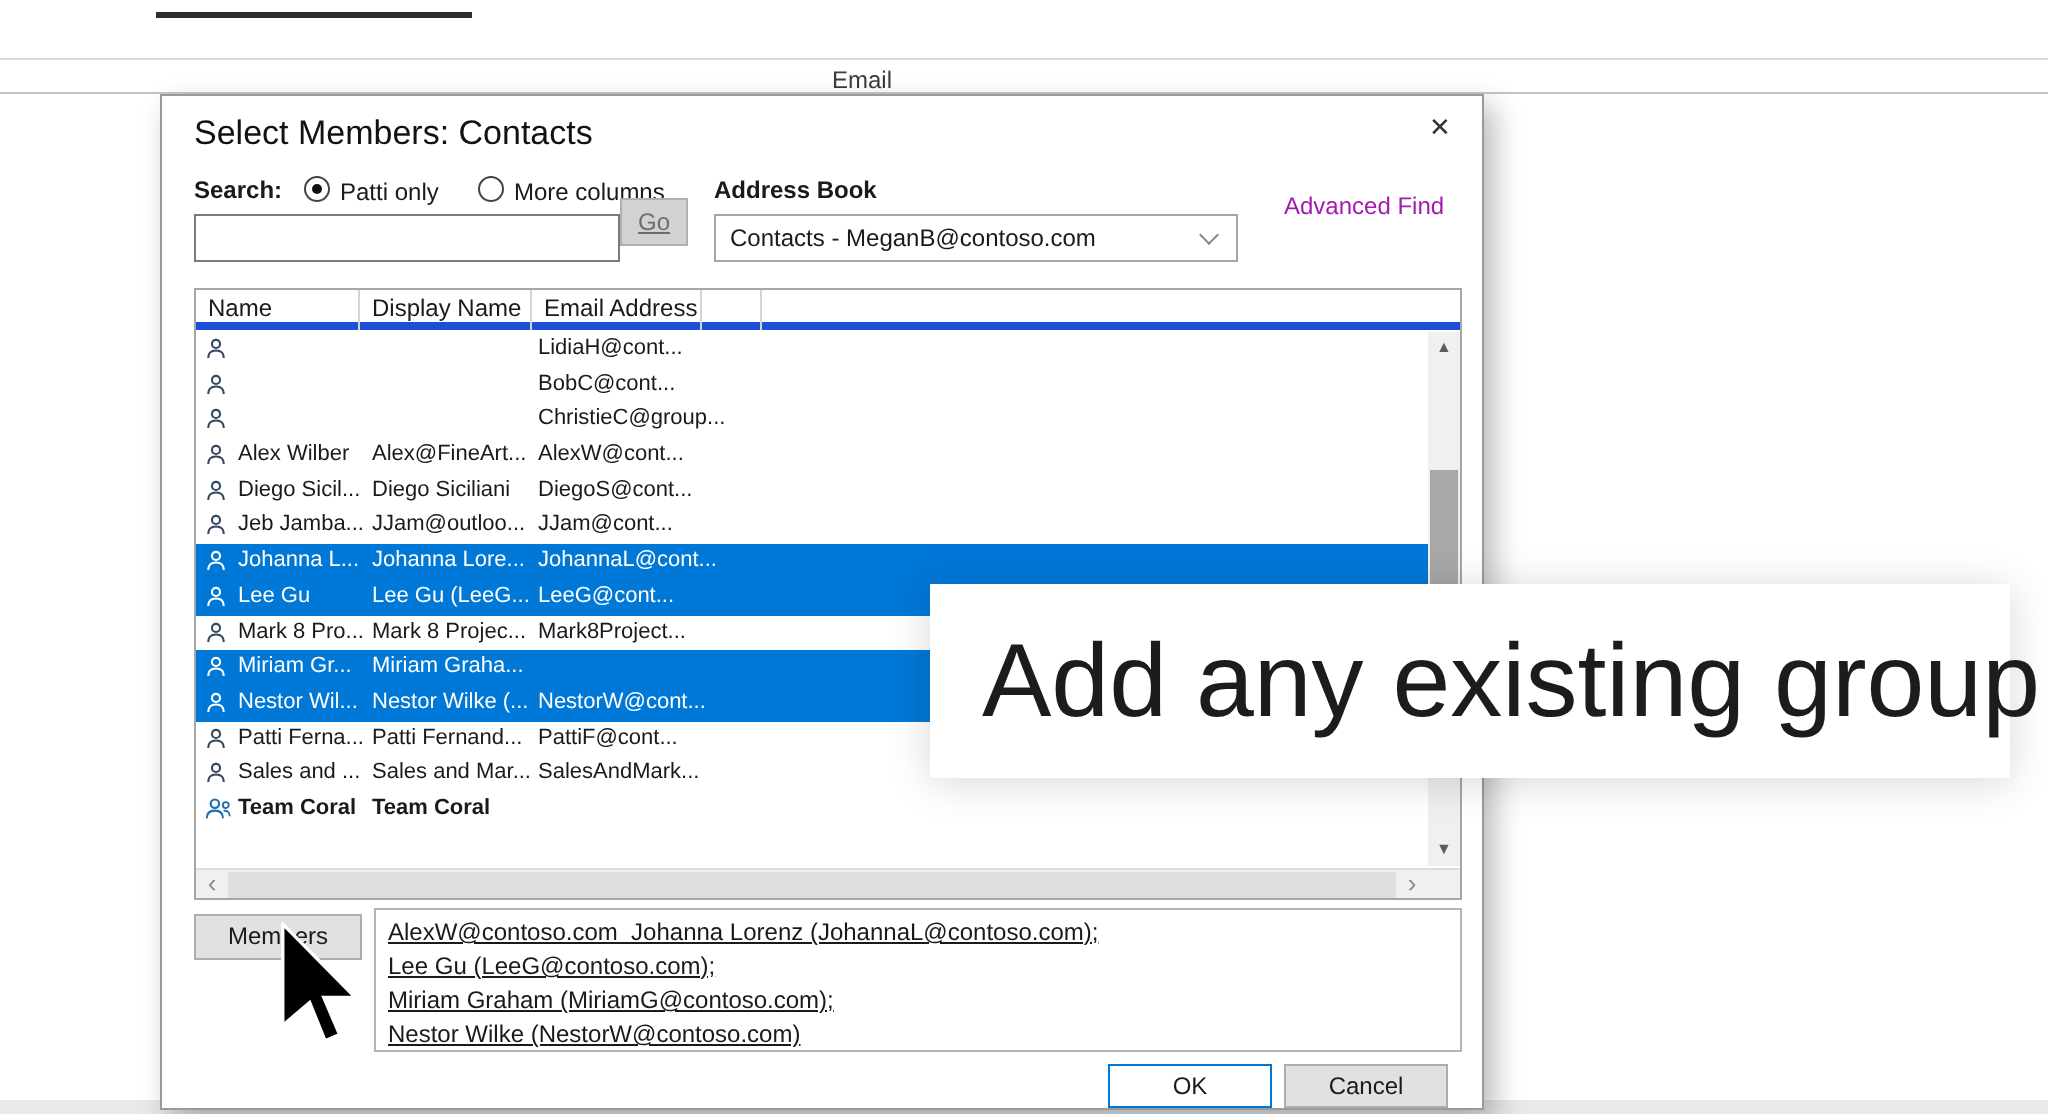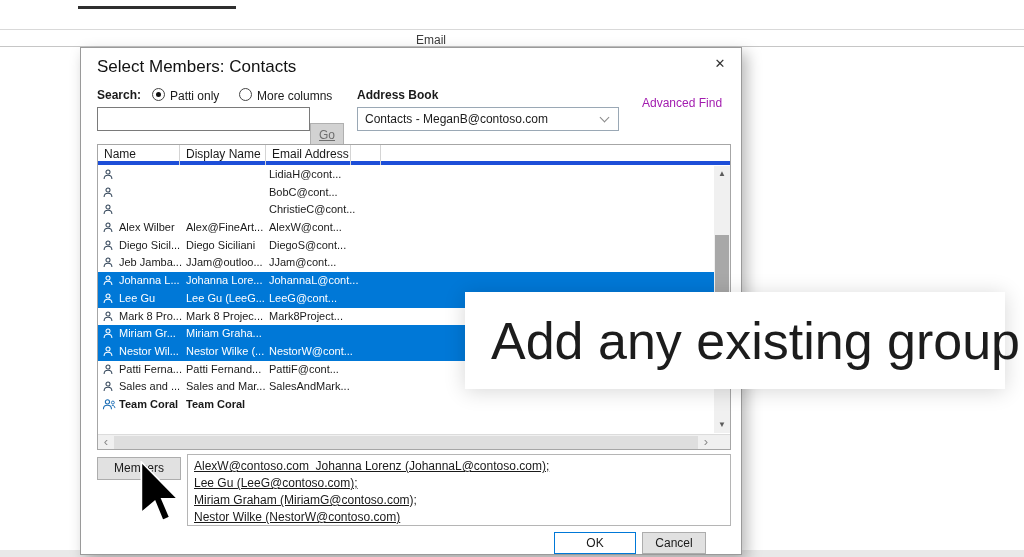--- a/index.html
+++ b/index.html
@@ -32,21 +32,21 @@
   .lbl-bold { font-weight:bold; }
   .search-label { left:16px; top:40px; }
   .radio { width:13px; height:13px; border:1px solid #444; border-radius:50%; background:#fff; top:40px; }
   .radio .dot { display:none; position:absolute; left:3px; top:3px; width:5px; height:5px; border-radius:50%; background:#111; }
   .radio.checked .dot { display:block; }
   .radio1 { left:71px; } .radio1-label { left:89px; top:41px; }
   .radio2 { left:158px; } .radio2-label { left:176px; top:41px; }
   .ab-label { left:276px; top:40px; }
 
   .search-input { left:16px; top:59px; width:213px; height:24px; border:1px solid #7a7a7a; background:#fff; font:inherit; padding:0 5px; }
-  .go-btn { left:229px; top:75px; width:34px; height:24px; background:#d2d2d2; border:1px solid #b0b0b0;
+  .go-btn { left:229px; top:51px; width:34px; height:24px; background:#d2d2d2; border:1px solid #b0b0b0;
     color:#6e6e6e; text-align:center; line-height:22px;text-decoration:underline; }
   .combo { left:276px; top:59px; width:262px; height:24px; border:1px solid #9aa8b5; background:#fff; line-height:22px; padding-left:7px; }
   .combo .chev { position:absolute; right:10px; top:6px; width:7px; height:7px;
     border-right:1.5px solid #8a8a8a; border-bottom:1.5px solid #8a8a8a; transform:rotate(45deg); }
   .adv-find { left:561px; top:48px; color:#a21caf; }
 
   
   .list-frame { left:16px; top:96px; width:634px; height:306px; border:1px solid #a6a6a6; background:#fff; }
   .list-header { left:0; top:0; width:632px; height:20px; border-bottom:4px solid #1d4ed8; background:#fff; }
   .hcell { position:absolute; top:0; height:20px; line-height:19px; padding-left:6px; border-right:1px solid #d4d4d4; overflow:hidden; white-space:nowrap; }
@@ -80,21 +80,21 @@
 
   
   .members-btn { left:16px; top:409px; width:84px; height:23px; background:#e1e1e1; border:1px solid #adadad;
     text-align:center; line-height:21px; }
   .members-box { left:106px; top:406px; width:544px; height:72px; border:1px solid #b5b5b5; background:#fff; padding:3px 6px; }
   .members-box .mline { line-height:17px; white-space:pre-wrap; }
   .members-box .mline span { text-decoration:underline; }
 
   .ok-btn { left:473px; top:484px; width:82px; height:22px; background:#ffffff; border:1px solid #0078d7;
     text-align:center; line-height:20px; }
-  .cancel-btn { left:561px; top:484px; width:64px; height:22px; background:#e1e1e1; border:1px solid #adadad;
+  .cancel-btn { left:561px; top:484px; width:82px; height:22px; background:#e1e1e1; border:1px solid #adadad;
     text-align:center; line-height:20px; }
 
   
   .callout { left:465px; top:292px; width:540px; height:97px; background:#ffffff;
     box-shadow:0 2px 20px rgba(0,0,0,.16); z-index:20;
     display:flex; align-items:center; padding-left:26px;
     font-size:52px; color:#1c1c1c; letter-spacing:0; white-space:nowrap; }
 
   
   .cursor { left:140px; top:461px; z-index:40; }
@@ -165,21 +165,21 @@
         <div class="row">
     <span class="cell icon-cell">
       <svg class="icon" width="12" height="13" viewBox="0 0 16 16">
         <circle cx="8" cy="4.6" r="2.7" fill="none" stroke="currentColor" stroke-width="1.4"></circle>
         <path d="M2.8 14 C2.8 10.6 5 9 8 9 C11 9 13.2 10.6 13.2 14" fill="none" stroke="currentColor" stroke-width="1.4"></path>
       </svg>
 
     </span>
     <span class="cell c-name"></span>
     <span class="cell c-display"></span>
-    <span class="cell c-email">ChristieC@cont...</span>
+    <span class="cell c-email">ChristieC@group...</span>
   </div>
         <div class="row">
     <span class="cell icon-cell">
       <svg class="icon" width="12" height="13" viewBox="0 0 16 16">
         <circle cx="8" cy="4.6" r="2.7" fill="none" stroke="currentColor" stroke-width="1.4"></circle>
         <path d="M2.8 14 C2.8 10.6 5 9 8 9 C11 9 13.2 10.6 13.2 14" fill="none" stroke="currentColor" stroke-width="1.4"></path>
       </svg>
 
     </span>
     <span class="cell c-name">Alex Wilber</span>

